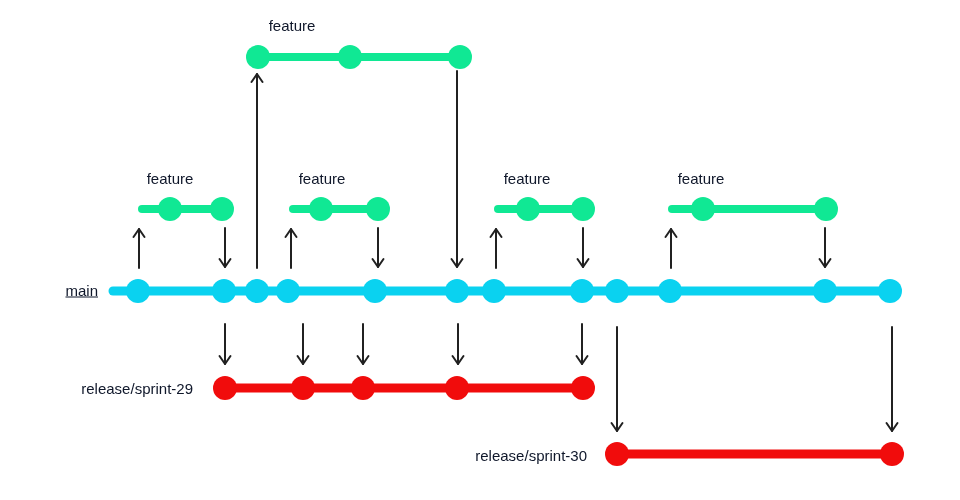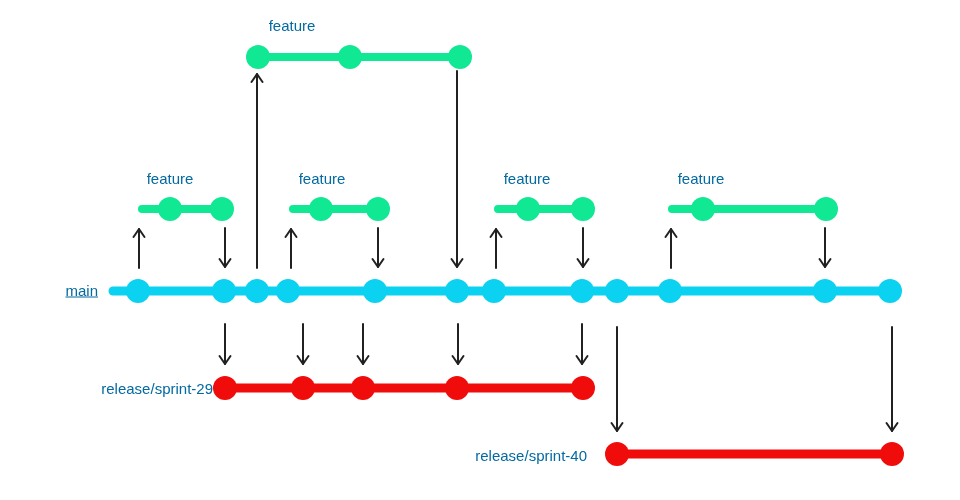--- a/index.html
+++ b/index.html
@@ -17,21 +17,21 @@
   }
   #diagram-svg {
     position: absolute;
     left: 0;
     top: 0;
   }
   .branch-label {
     position: absolute;
     font-size: 15px;
     line-height: 1;
-    color: #0369a1;
+    color: #0f172a;
     white-space: nowrap;
     user-select: none;
   }
   .center-anchor { transform: translate(-50%, -50%); }
   .right-anchor  { transform: translate(-100%, -50%); }
 </style>
 </head>
 <body>
 
 <div id="canvas">
@@ -165,16 +165,16 @@
   <span class="branch-label center-anchor" style="left:170px; top:178px;">feature</span>
 
   <span class="branch-label center-anchor" style="left:322px; top:178px;">feature</span>
 
   <span class="branch-label center-anchor" style="left:527px; top:178px;">feature</span>
 
   <span class="branch-label center-anchor" style="left:701px; top:178px;">feature</span>
 
   <span class="branch-label right-anchor" style="left:98px; top:290px;text-decoration:underline;">main</span>
 
-  <span class="branch-label right-anchor" style="left:193px; top:388px;margin-left:20px;">release/sprint-29</span>
+  <span class="branch-label right-anchor" style="left:193px; top:388px;">release/sprint-29</span>
 
-  <span class="branch-label right-anchor" style="left:587px; top:455px;">release/sprint-40</span>
+  <span class="branch-label right-anchor" style="left:587px; top:455px;">release/sprint-30</span>
 </div>
 
 </body></html>

